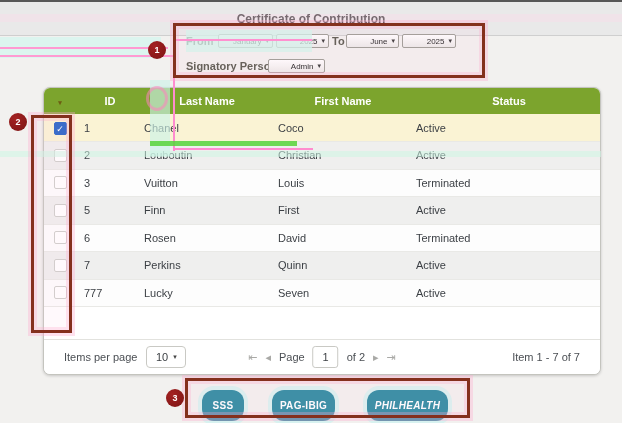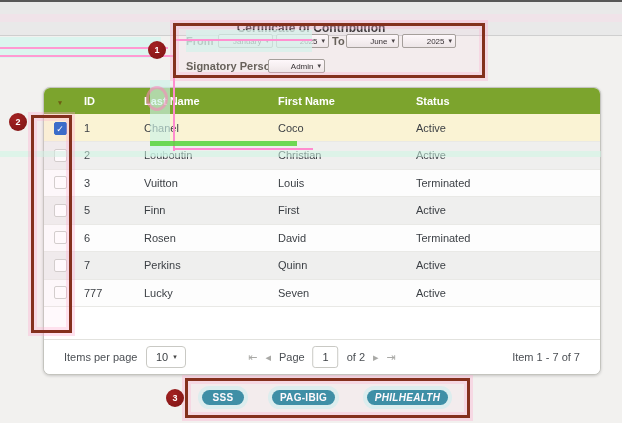--- a/index.html
+++ b/index.html
@@ -2,21 +2,21 @@
 <html><head>
 <meta charset="utf-8">
 <style>
   * { margin:0; padding:0; box-sizing:border-box; }
   html,body { width:622px; height:423px; }
   body { font-family:"Liberation Sans", sans-serif; background:#f2f1ef; position:relative; overflow:hidden; }
 
   
   .titlebar { position:absolute; left:0; top:0; width:622px; height:36px;
     background:#e9e9e9; border-top:2px solid #575757; border-bottom:1px solid #cfcfcf;
-    display:flex; align-items:flex-end; justify-content:center;
+    display:flex; align-items:center; justify-content:center;
     font-size:12px; font-weight:bold; color:#2e2e2e; }
 
   
   .flabel { position:absolute; font-size:11px; font-weight:bold; color:#56564b; }
   .sel { position:absolute; height:14px; background:linear-gradient(#fefefe,#eceae8);
     border:1px solid #9b9b94; border-radius:2px; display:flex; align-items:center;
     font-size:8px; color:#222; padding:0 3px; justify-content:flex-end; cursor:default; }
   .sel .arr { font-size:7px; color:#333; margin-left:4px; }
 
   
@@ -26,21 +26,21 @@
   .toolbar { height:34px; background:linear-gradient(180deg,#93938b,#6e6e64); position:relative; }
   .search-box { position:absolute; right:5px; top:3px; width:139px; height:27px;
     background:#fff; border:1px solid #d6d6d6; border-radius:4px;
     display:flex; align-items:center; padding:0 8px; gap:7px; }
   .search-box input { border:none; outline:none; font-size:11px; color:#444; width:100px;
     font-family:"Liberation Sans", sans-serif; background:transparent; }
   .search-box input::placeholder { color:#666; }
 
   table.grid { width:558px; border-collapse:collapse; table-layout:fixed; }
   .grid th { background:#7ca42d; color:#fff; font-size:11px; font-weight:bold;
-    text-align:left; height:26px; padding:0 0 0 8px; }
+    text-align:center; height:26px; padding:0 0 0 8px; }
   .grid th.cb-col, .grid td.cb-col { text-align:center; padding:0; }
   .grid th .filter-arr { font-size:7px; color:#6d5d12; }
   .grid td { height:27.5px; font-size:11px; color:#3b3f44; padding:0 0 0 8px;
     border-bottom:1px solid #e9e9e6; }
   tr.sel-row td { background:#faf3d4; }
   tr.alt td { background:#efefee; }
   tr.plain td { background:#fdfdfd; }
   .cb { width:13px; height:13px; border:1px solid #cfcfcb; border-radius:2px;
     background:#fff; display:inline-block; margin-top:2px; cursor:pointer;
     font-size:9px; line-height:12px; color:#fff; text-align:center; }
@@ -55,21 +55,21 @@
   .ipp-select .arr { font-size:7px; color:#444; }
   .page-ctr { position:absolute; left:50%; transform:translateX(-50%);
     display:flex; align-items:center; gap:8px; }
   .pg-ico { color:#a9a9a6; font-size:11px; cursor:default; }
   .page-input { width:26px; height:22px; border:1px solid #c9c9c4; border-radius:3px;
     text-align:center; font-size:11px; color:#3d4145; outline:none;
     font-family:"Liberation Sans", sans-serif; }
   .range { margin-left:auto; }
 
   
-  .act-btn { position:absolute; top:390px; height:15px; border:none; border-radius:12px;
+  .act-btn { position:absolute; top:390px; height:31px; border:none; border-radius:12px;
     background:#2a8aa0; color:#fff; font-weight:bold; font-size:10px; letter-spacing:.3px;
     font-family:"Liberation Sans", sans-serif; cursor:pointer;
     box-shadow:0 0 0 4px rgba(195,243,240,.55); }
 
   
   .ann-box { position:absolute; border:3px solid #84301d; background:rgba(255,195,222,.10);
     box-shadow:0 0 0 3px rgba(255,170,205,.35), inset 0 0 0 3px rgba(255,170,205,.30);
     z-index:5; pointer-events:none; }
   .ann-circle { position:absolute; width:18px; height:18px; border-radius:50%;
     background:radial-gradient(circle at 35% 30%, #a42222, #7c1414);

